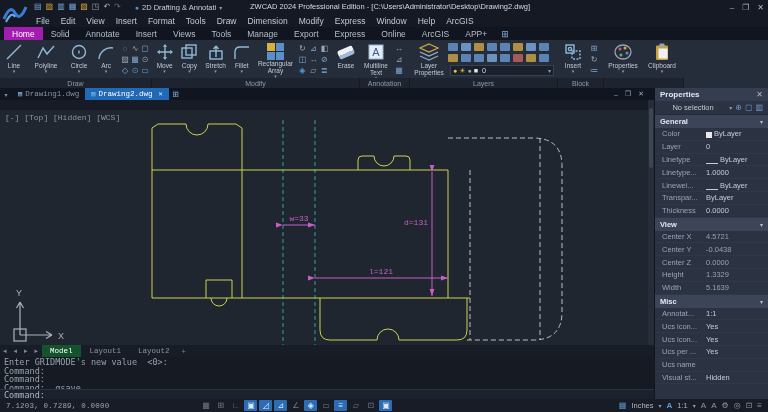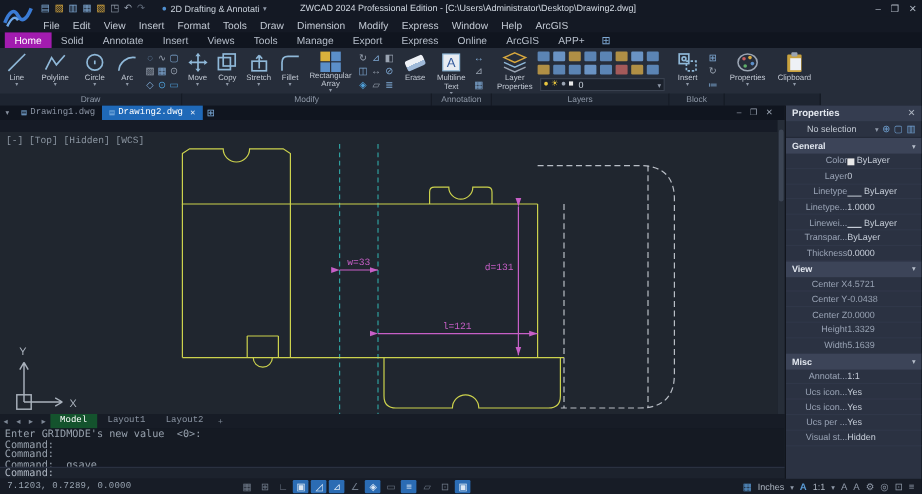--- a/index.html
+++ b/index.html
@@ -113,21 +113,21 @@
   #props-title .t { font-size:8px; color:#e2e7ef; font-weight:bold; flex:1; }
   #props-title .x { font-size:8px; color:#aeb6c2; }
   #props-sel { height:14px; display:flex; align-items:center; padding:0 5px; gap:3px; border-bottom:1px solid #232938; }
   #props-sel .selv { font-size:7.5px; color:#c3cad4; flex:1;text-align:center; }
   #props-sel .car { font-size:6px; color:#8f99a8; }
   #props-sel .pic { font-size:8px; color:#6f9fd0; }
   .sect { height:13px; background:#3c4458; display:flex; align-items:center; padding:0 5px; }
   .sect .t { flex:1; font-size:7.5px; color:#e2e7ef; font-weight:bold; }
   .sect .car { font-size:6px; color:#b7bfcb; }
   .prow { height:12.8px; display:flex; align-items:center; border-bottom:1px solid #303749; padding-left:7px; }
-  .prow .k { width:44px; font-size:7.5px; color:#9aa4b6; white-space:nowrap; overflow:hidden;text-align:right; }
+  .prow .k { width:44px; font-size:7.5px; color:#9aa4b6; white-space:nowrap; overflow:hidden; }
   .prow .v { flex:1; font-size:7.5px; color:#c6cdd8; white-space:nowrap; overflow:hidden; display:flex; align-items:flex-end; gap:2px; }
   .prow .v.dim { color:#97a1b2; }
   .swatch { width:6px; height:6px; background:#e8e8e8; display:inline-block; }
   .ltline { display:inline-block; width:12px; height:1px; background:#c6cdd8; }
 </style>
 </head>
 <body>
 
 <div id="app">
 
@@ -634,18 +634,22 @@
     </div>
     <div class="prow">
       <span class="k">Ucs icon...</span>
       <span class="v">Yes</span>
     </div>
     <div class="prow">
       <span class="k">Ucs per ...</span>
       <span class="v">Yes</span>
     </div>
     <div class="prow">
+      <span class="k">Ucs name</span>
+      <span class="v"></span>
+    </div>
+    <div class="prow">
       <span class="k">Visual st...</span>
       <span class="v">Hidden</span>
     </div>
   </div>
 
 </div>
 
 </body></html>

